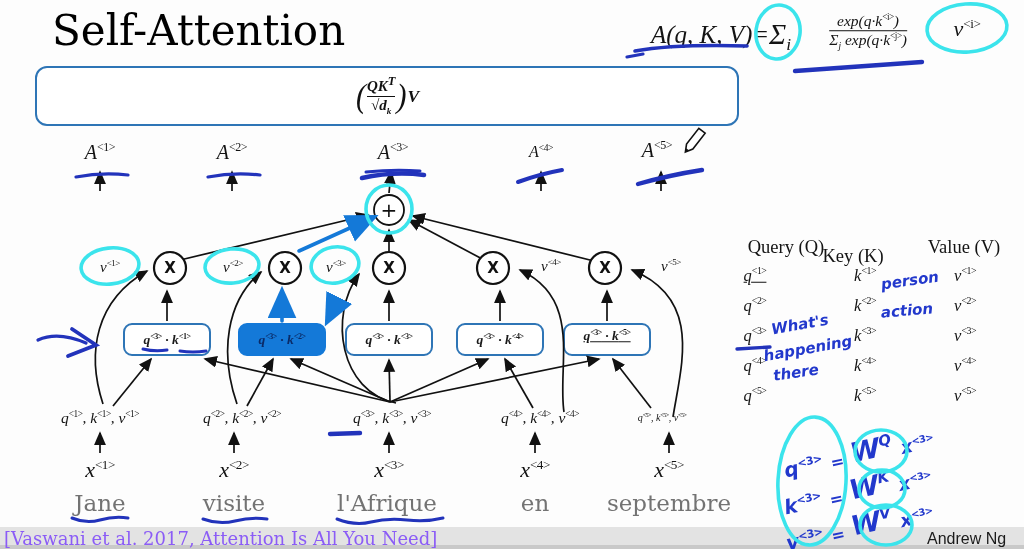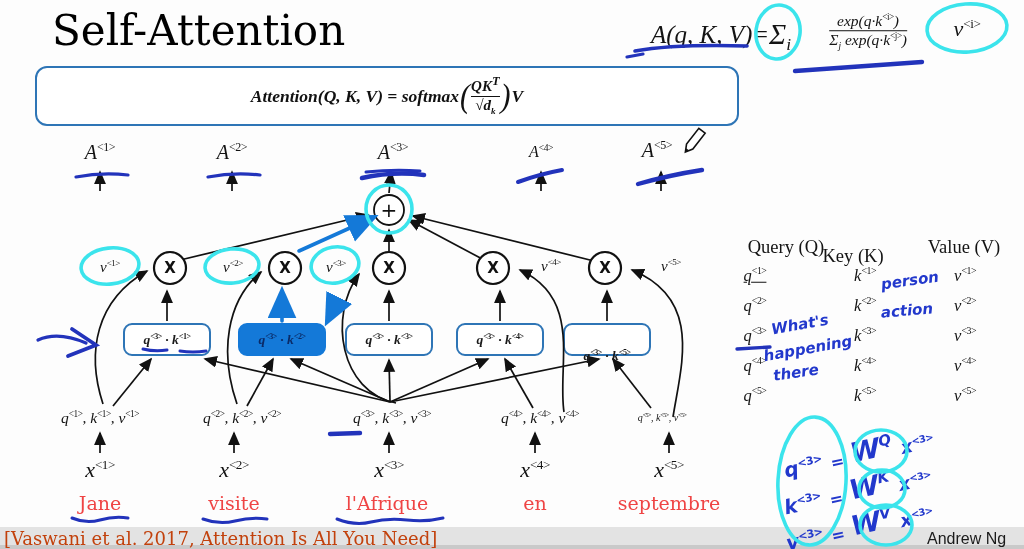--- a/index.html
+++ b/index.html
@@ -21,25 +21,25 @@
   .sqrt-top{border-top:1.4px solid #111;}
   .score-box{position:absolute;width:88px;height:33px;border:2px solid #2e75b6;border-radius:9px;background:#fff;
              z-index:0;box-sizing:border-box;}
   .score-box.filled{background:#1479d8;border-color:#1479d8;}
   .score-lbl{font-size:13.5px;font-weight:600;color:#1a1a1a;}
   .score-lbl.onblue{color:#0b2a66;}
   .node-sym{font-family:"DejaVu Sans",sans-serif;font-weight:700;color:#111;}
   .hand{font-family:"DejaVu Sans",sans-serif;font-style:italic;font-weight:600;color:#2238cc;z-index:2;}
   .tbl-h{font-size:18.5px;color:#131313;}
   .tbl-c{font-size:16.5px;}
-  .word{font-family:"DejaVu Serif",serif;font-size:19px;color:#ef4444;}
+  .word{font-family:"DejaVu Serif",serif;font-size:23px;color:#737373;}
   .bottombar{position:absolute;left:0;top:527px;width:1024px;height:22px;background:#e3e3e3;z-index:0;}
   .bottomedge{position:absolute;left:0;top:545px;width:1024px;height:4px;background:#c9c9c9;z-index:0;}
   .citation{position:absolute;left:4px;top:528px;transform:none;font-family:"DejaVu Serif",serif;
-            font-size:18px;color:#c2410c;z-index:2;}
+            font-size:18px;color:#8b5cf6;z-index:2;}
   .credit{position:absolute;left:927px;top:530px;transform:none;font-family:"Liberation Sans",sans-serif;
           font-size:16px;color:#1a1a1a;z-index:2;}
   svg.layer{position:absolute;left:0;top:0;z-index:1;pointer-events:none;}
   svg.ink{z-index:4;}
   .eqrow{position:absolute;display:flex;align-items:flex-end;gap:8px;transform:rotate(-12deg);z-index:2;}
   .eqrow .lhs{font-size:20px;}
   .eqrow .ww{font-size:27px;}
   .eqrow .xx{font-size:18px;}
   .eqrow sup{font-size:55%;}
 </style>
@@ -48,21 +48,20 @@
 
 <div id="stage">
 
   <div class="bottombar"></div>
   <div class="bottomedge"></div>
 
   <div class="title">Self-Attention</div>
 
   <div class="formula-box">
     <div class="fb-inner">
-      <span>Attention(Q, K, V) = softmax</span>
       <span class="paren">(</span>
       <span class="frac">
         <span><span>QK</span><sup>T</sup></span>
         <span class="bar"></span>
         <span><span>√</span><span class="sqrt-top"><span>d</span><sub>k</sub></span></span>
       </span>
       <span class="paren">)</span>
       <span>V</span>
     </div>
   </div>
@@ -99,21 +98,21 @@
 
   <div class="score-box" style="left:123px;top:323px;"></div>
   <div class="score-box filled" style="left:238px;top:323px;"></div>
   <div class="score-box" style="left:345px;top:323px;"></div>
   <div class="score-box" style="left:456px;top:323px;"></div>
   <div class="score-box" style="left:563px;top:323px;"></div>
   <div class="lbl math msup score-lbl" style="left:167px;top:340px;">q<sup>&lt;3&gt;</sup> · k<sup>&lt;1&gt;</sup></div>
   <div class="lbl math msup score-lbl onblue" style="left:282px;top:340px;">q<sup>&lt;3&gt;</sup> · k<sup>&lt;2&gt;</sup></div>
   <div class="lbl math msup score-lbl" style="left:389px;top:340px;">q<sup>&lt;3&gt;</sup> · k<sup>&lt;3&gt;</sup></div>
   <div class="lbl math msup score-lbl" style="left:500px;top:340px;">q<sup>&lt;3&gt;</sup> · k<sup>&lt;4&gt;</sup></div>
-  <div class="lbl math msup score-lbl" style="left:607px;top:356px;">q<sup>&lt;3&gt;</sup> · k<sup>&lt;5&gt;</sup></div>
+  <div class="lbl math msup score-lbl" style="left:607px;top:336px;text-decoration:underline;">q<sup>&lt;3&gt;</sup> · k<sup>&lt;5&gt;</sup></div>
 
   <div class="lbl math msup" style="left:100px;top:418px;font-size:15.5px;">q<sup>&lt;1&gt;</sup>, k<sup>&lt;1&gt;</sup>, v<sup>&lt;1&gt;</sup></div>
   <div class="lbl math msup" style="left:242px;top:418px;font-size:15.5px;">q<sup>&lt;2&gt;</sup>, k<sup>&lt;2&gt;</sup>, v<sup>&lt;2&gt;</sup></div>
   <div class="lbl math msup" style="left:392px;top:418px;font-size:15.5px;">q<sup>&lt;3&gt;</sup>, k<sup>&lt;3&gt;</sup>, v<sup>&lt;3&gt;</sup></div>
   <div class="lbl math msup" style="left:540px;top:418px;font-size:15.5px;">q<sup>&lt;4&gt;</sup>, k<sup>&lt;4&gt;</sup>, v<sup>&lt;4&gt;</sup></div>
   <div class="lbl math msup" style="left:662px;top:418px;font-size:10px;">q<sup>&lt;5&gt;</sup>, k<sup>&lt;5&gt;</sup>, v<sup>&lt;5&gt;</sup></div>
 
   <div class="lbl math msup" style="left:100px;top:470px;font-size:22px;">x<sup>&lt;1&gt;</sup></div>
   <div class="lbl math msup" style="left:234px;top:470px;font-size:22px;">x<sup>&lt;2&gt;</sup></div>
   <div class="lbl math msup" style="left:389px;top:470px;font-size:22px;">x<sup>&lt;3&gt;</sup></div>

